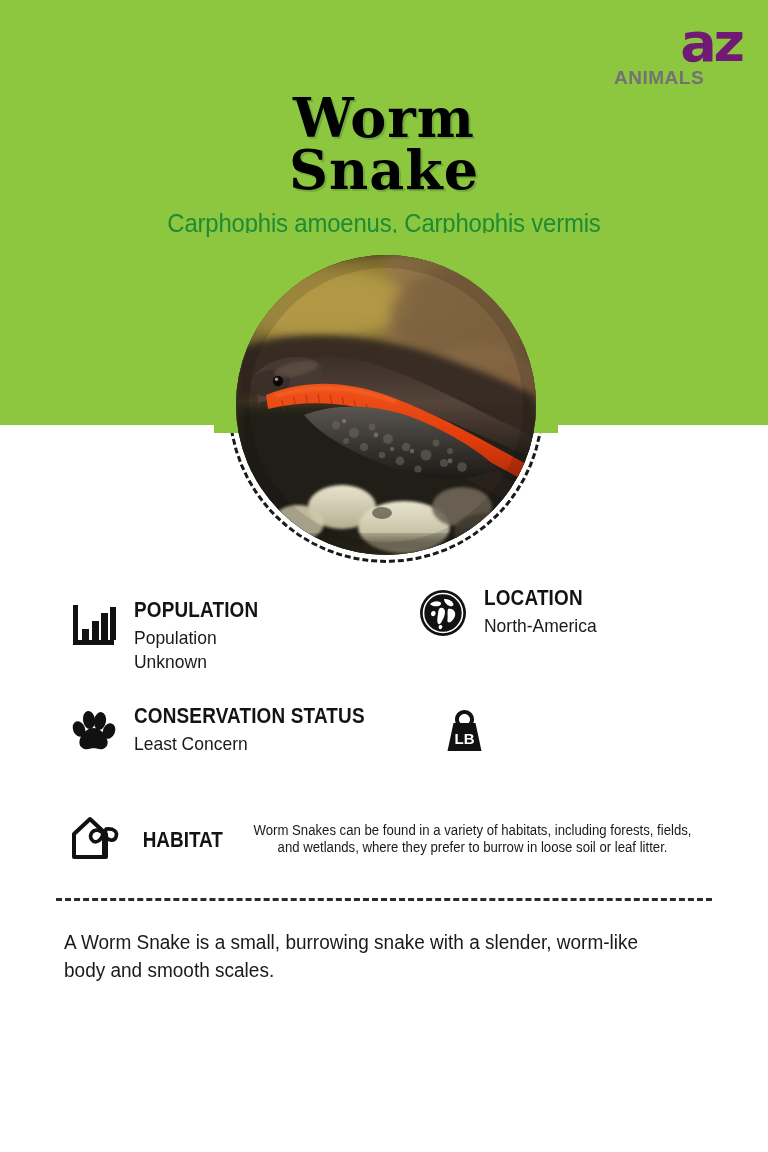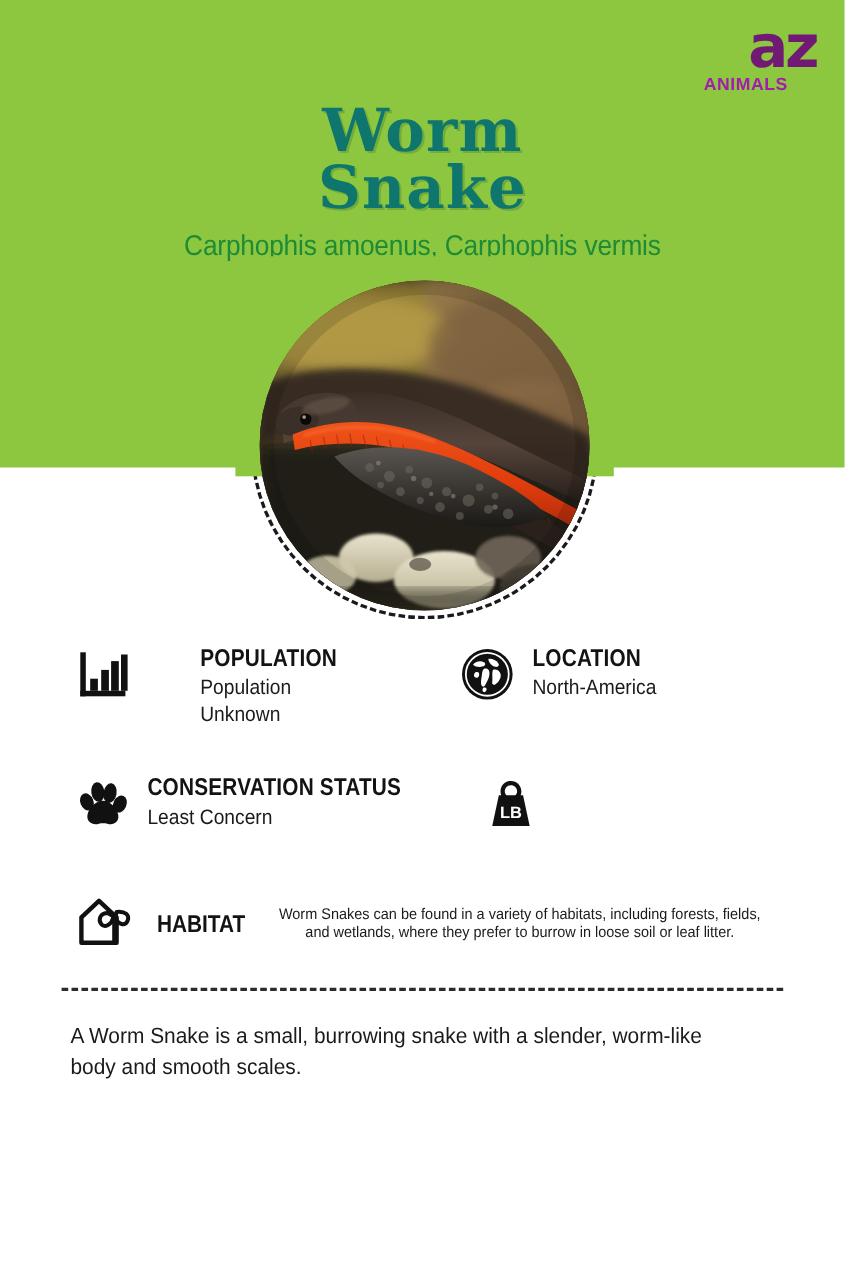--- a/index.html
+++ b/index.html
@@ -50,41 +50,41 @@
     line-height: 50px;
     letter-spacing: -3px;
     color: #701a75;
     display: block;
     text-align: right;
     padding-right: 2px;
   }
   .logo-word {
     font-family: "Liberation Sans", sans-serif;
     font-weight: bold;
-    font-size: 16px;
+    font-size: 19px;
     letter-spacing: 0.5px;
     line-height: 20px;
     display: block;
-    text-align: center;
-    color: #a21caf;
+    text-align: left;
+    color: #737373;
     padding-right: 2px;
   }
 
   
   .title {
     position: absolute;
     left: 0;
     top: 92px;
     width: 768px;
     text-align: center;
     font-family: "DejaVu Serif", serif;
     font-weight: bold;
     font-size: 54px;
     line-height: 52px;
-    color: #0f766e;
+    color: #000000;
     letter-spacing: 1px;
     text-shadow: 2px 2px 0 rgba(20,80,40,0.22);
   }
   .title-line { display: block; }
 
   .subtitle {
     position: absolute;
     left: 0;
     top: 208px;
     width: 768px;
@@ -176,21 +176,21 @@
     font-family: "Liberation Sans", sans-serif;
     font-size: 19px;
     line-height: 24px;
     color: #1a1a1a;
     margin-top: 4px;
     transform: scaleX(0.92);
     transform-origin: left top;
     white-space: pre-line;
   }
 
-  #fact-population { left: 64px; top: 6px; gap: 48px; }
+  #fact-population { left: 64px; top: 18px; }
   #fact-location   { left: 414px; top: 6px; }
   #fact-conservation { left: 64px; top: 124px; }
   #fact-weight     { left: 436px; top: 124px; }
 
   
   .habitat {
     position: absolute;
     left: 64px;
     top: 806px;
     width: 660px;

